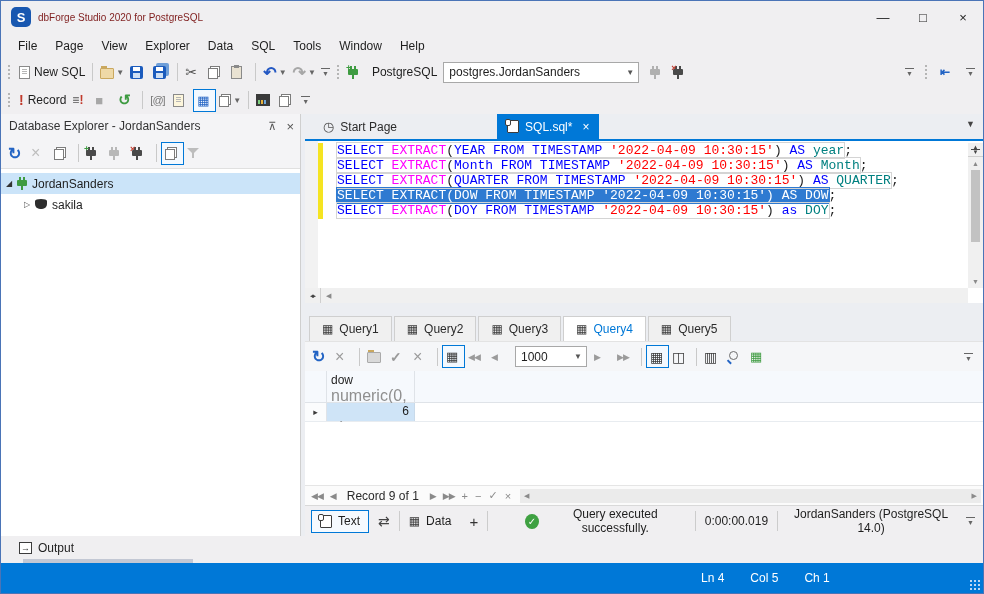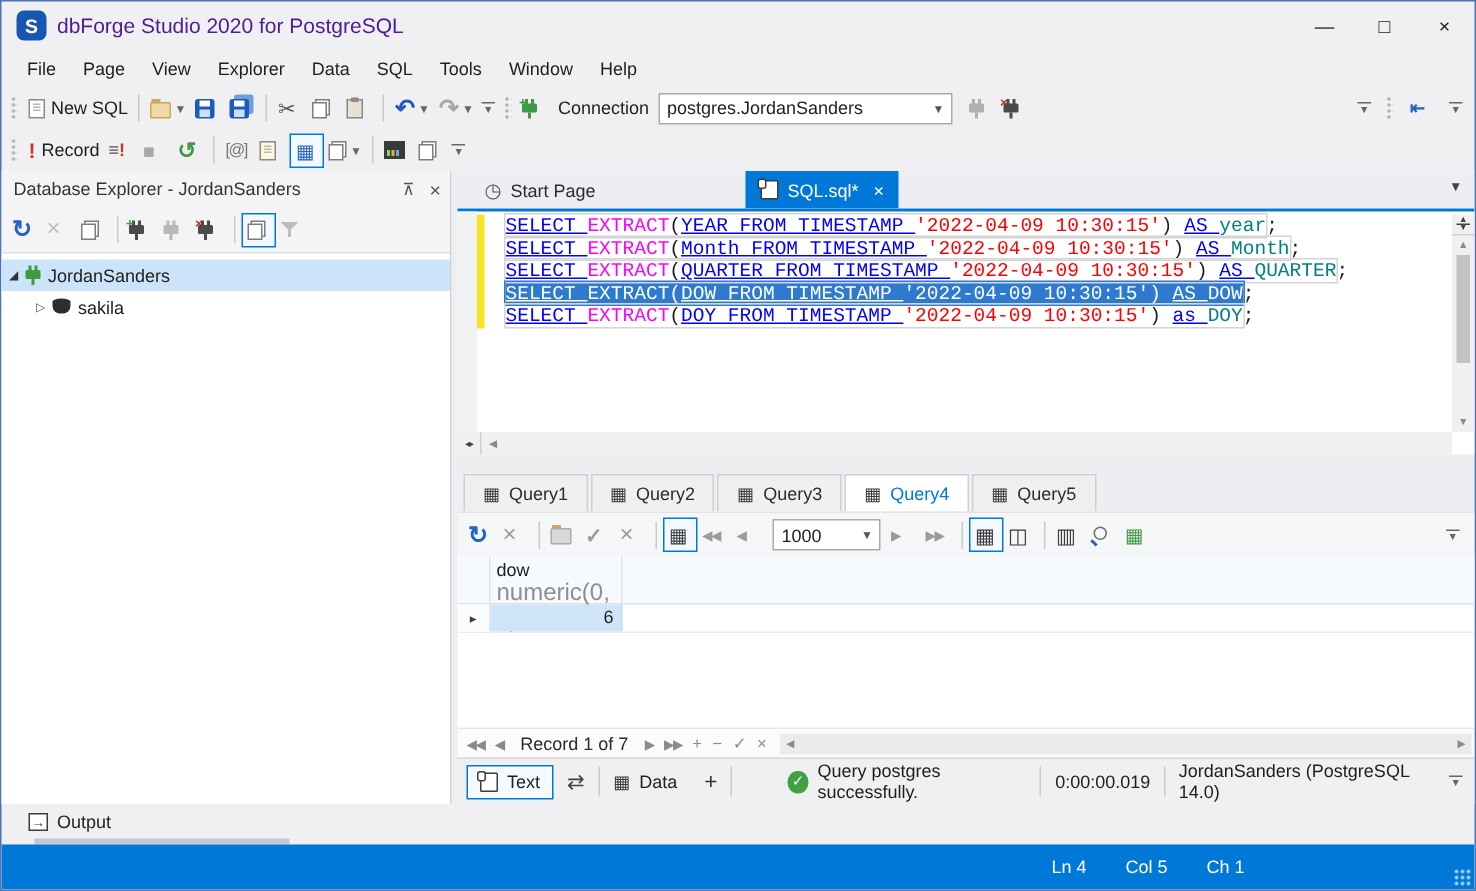--- a/index.html
+++ b/index.html
@@ -9,21 +9,21 @@
     font-size: 12px; color: #1e1e1e; background:#e8e8e8;
   }
   .window {
     width: 984px; height: 594px; border: 1px solid #4a74b7;
     background: #f0eff1; display: flex; flex-direction: column; overflow: hidden;
   }
   
   .titlebar { height: 32px; display: flex; align-items: center; padding-left: 10px; flex: none; }
   .logo { width: 20px; height: 20px; background: #1857b0; border-radius: 5px; color: #fff;
     font-weight: bold; font-size: 13px; display: flex; align-items: center; justify-content: center; margin-right: 7px; }
-  .title-text { font-size: 14px; color: #4c1d95; }
+  .title-text { font-size: 10px; color: #7f1d1d; }
   .win-controls { margin-left: auto; display: flex; height: 32px; }
   .win-btn { width: 40px; display: flex; align-items: center; justify-content: center; font-size: 13px; color:#222; }
   
   .menubar { height: 25px; display: flex; align-items: center; padding-left: 8px; flex: none; }
   .menu-item { padding: 3px 9px; }
   
   .toolbar { height: 28px; display: flex; align-items: center; flex: none; padding-left: 2px; }
   .grip { width: 5px; height: 16px; margin: 0 4px;
     background-image: radial-gradient(#b5b5b5 1px, transparent 1.2px); background-size: 4px 4px; }
   .sep { width: 1px; height: 18px; background: #c9c9c9; margin: 0 4px; flex:none; }
@@ -92,21 +92,21 @@
   
   .editor { height: 164px; flex: none; background: #fff; border-top: 2px solid #0078d7; position: relative; display:flex; }
   .gutter { width: 13px; background: #f2f2f2; flex: none; }
   .changebar { width: 5px; flex: none; position:relative; }
   .changebar::before { content:""; position:absolute; top:2px; left:0; width:5px; height:76px; background:#f5e421; }
   .code { flex:1; padding: 2px 0 0 14px; font-family: "Liberation Mono", "DejaVu Sans Mono", monospace; font-size: 13px; line-height: 15px; white-space: pre; overflow:hidden; }
   .code-line { height: 15px; }
   .stmt { outline: 1px solid #d4d4d4; }
   .stmt.sel { background: #2e7ad1; outline-color:#2e7ad1; }
   .stmt.sel span { color: #fff !important; }
-  .tk-k { color: #0000ff; text-decoration: underline; } .tk-f { color: #ff00ff; } .tk-s { color: #ff0000; }
+  .tk-k { color: #0000ff; } .tk-f { color: #ff00ff; } .tk-s { color: #ff0000; }
   .tk-a { color: #008080; } .tk-p { color: #1e1e1e; }
   .vscroll { position:absolute; top:2px; right:0; bottom:15px; width:15px; background:#f0f0f0; display:flex; flex-direction:column; align-items:center; }
   .vsplit { width:15px; height:14px; border-bottom:1px solid #cfcfcf; display:flex; flex-direction:column; align-items:center; justify-content:center; font-size:6px; color:#444; line-height:4px; }
   .sarrow { font-size: 7px; color: #8a8a8a; padding: 3px 0; }
   .vthumb { width: 9px; height: 72px; background: #c2c2c2; }
   .vspacer { flex:1; }
   .hscroll { position:absolute; left:0; right:15px; bottom:0; height:15px; background:#f0f0f0; display:flex; align-items:center; }
   .hsplit { width:16px; height:15px; border-right:1px solid #cfcfcf; display:flex; align-items:center; justify-content:center; font-size:7px; color:#444; letter-spacing:-1px; }
   .gapbar { height: 12px; flex: none; }
   
@@ -129,21 +129,21 @@
   .coltype { color: #8f8f8f; font-size: 16px; }
   .grid-row { display: flex; height: 19px; border-bottom: 1px solid #e8ecf0; }
   .grid-row .rowhdr { display:flex; align-items:center; justify-content:center; color:#3a3a3a; font-size:9px; background:#fbfcfd; }
   .cell-val { width: 88px; border-right: 1px solid #c9daea; background: #cfe4f7; text-align: right; padding: 1px 5px; }
   
   .recnav { height: 20px; display: flex; align-items: center; background: #fbfbfb; border-top:1px solid #e5e5e5; color:#8a8a8a; flex:none; padding-left:6px; gap:7px; font-size:11px; }
   .recnav .rlabel { color:#2b2b2b; font-size:12px; margin:0 4px; }
   .htrack { flex:1; height:14px; background:#ebebeb; margin:0 2px; display:flex; align-items:center; }
   .htrack .sarrow { padding:0 4px; }
   
-  .docbar { height: 31px; display: flex; align-items: center; background: #f0eff1; border-top:1px solid #d9d9d9; flex:none; padding-left:6px; }
+  .docbar { height: 31px; display: flex; align-items: center; background: #f0eff1; border-top:1px solid #d9d9d9; flex:none; padding-left:6px;text-align:center; }
   .docbar .seg { display:flex; align-items:center; gap:6px; padding:0 9px; height:100%; }
   .vline { width:1px; height:20px; background:#cccccc; flex:none; }
   .textbtn { height: 23px; display:flex; align-items:center; gap:6px; padding:0 8px; border:1px solid #0078d7; background:#f5faff; }
   .okcirc { width: 15px; height: 15px; border-radius: 50%; background: #3fa142; color:#fff; font-size:10px; display:flex; align-items:center; justify-content:center; }
   
   .outputrow { height: 27px; display: flex; align-items: flex-start; padding: 3px 0 0 10px; flex: none; position:relative; }
   .outtab { display: flex; align-items: center; gap: 6px; padding: 2px 8px; }
   .outico { width: 13px; height: 12px; border:1px solid #3c3c3c; display:flex; align-items:center; justify-content:center; font-size:9px; color:#3c3c3c; background:#fff; }
   .outputrow .dragbar { position:absolute; left:22px; bottom:0; width:170px; height:4px; background:#c3c8d4; }
   
@@ -219,21 +219,21 @@
         <b></b>
         <span>▼</span>
       </span>
     <span class="grip"></span>
     <span class="tb" style="color:#3e9b41">
       <span class="plug">
           <i></i>
           <span class="badge green">+</span>
         </span>
     </span>
-    <span class="lbl" style="margin:0 6px 0 4px">Connection</span>
+    <span class="lbl" style="margin:0 6px 0 4px">PostgreSQL</span>
     <span class="combo" style="width:196px">
       <span>postgres.JordanSanders</span>
       <span class="cbtn">▼</span>
     </span>
     <span class="tb" style="color:#b0b0b0;margin-left:8px">
       <span class="plug">
           <i></i>
         </span>
     </span>
     <span class="tb" style="color:#4a4a4a">
@@ -495,21 +495,21 @@
           <div class="rowhdr">
               <span>▸</span>
             </div>
           <div class="cell-val">6</div>
         </div>
       </div>
 
       <div class="recnav">
         <span class="navgl">◀◀</span>
         <span class="navgl">◀</span>
-        <span class="rlabel">Record 1 of 7</span>
+        <span class="rlabel">Record 9 of 1</span>
         <span class="navgl">▶</span>
         <span class="navgl">▶▶</span>
         <span>+</span>
         <span>−</span>
         <span>✓</span>
         <span>×</span>
         <div class="htrack">
           <span class="sarrow">◀</span>
           <span style="flex:1"></span>
           <span class="sarrow">▶</span>
@@ -526,21 +526,21 @@
           </span>
         <span class="vline"></span>
         <span class="seg">
           <span class="gicon" style="color:#3a3a3a">▦</span>
           <span>Data</span>
         </span>
         <span class="seg" style="font-size:15px;color:#333">+</span>
         <span class="vline"></span>
         <span class="seg" style="margin-left:28px">
           <span class="okcirc">✓</span>
-          <span>Query postgres successfully.</span>
+          <span>Query executed successfully.</span>
         </span>
         <span class="vline"></span>
         <span class="seg">0:00:00.019</span>
         <span class="vline"></span>
         <span class="seg">JordanSanders (PostgreSQL 14.0)</span>
         <span class="ovf" style="margin-left:auto;margin-right:6px">
             <b></b>
             <span>▼</span>
           </span>
       </div>

